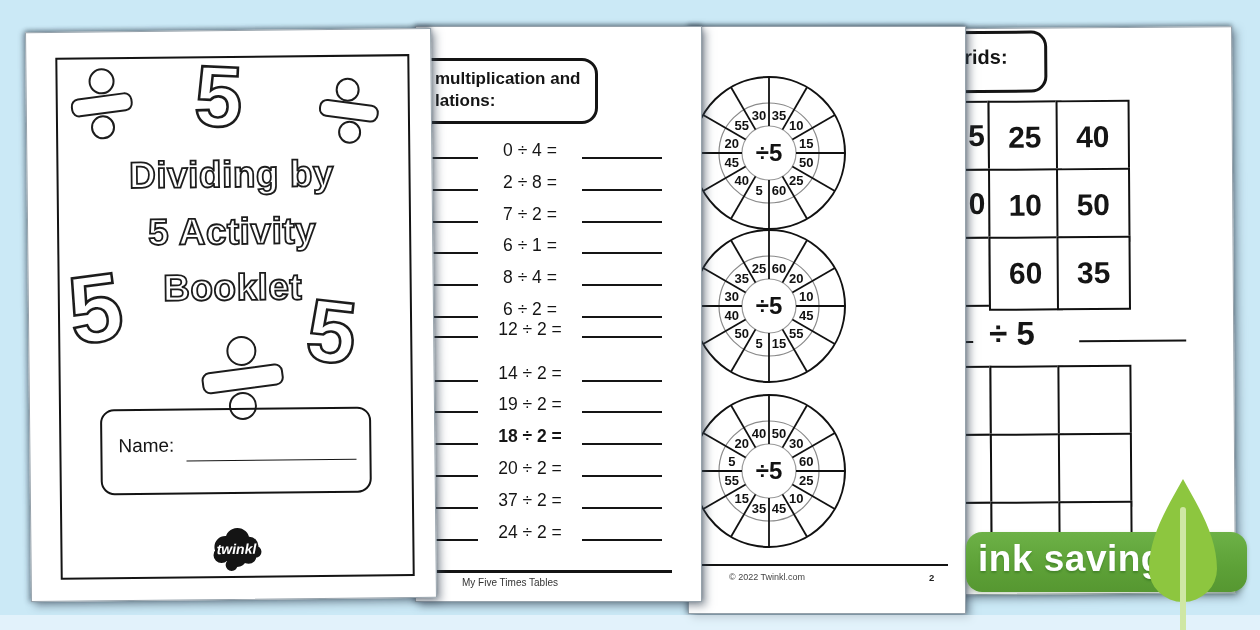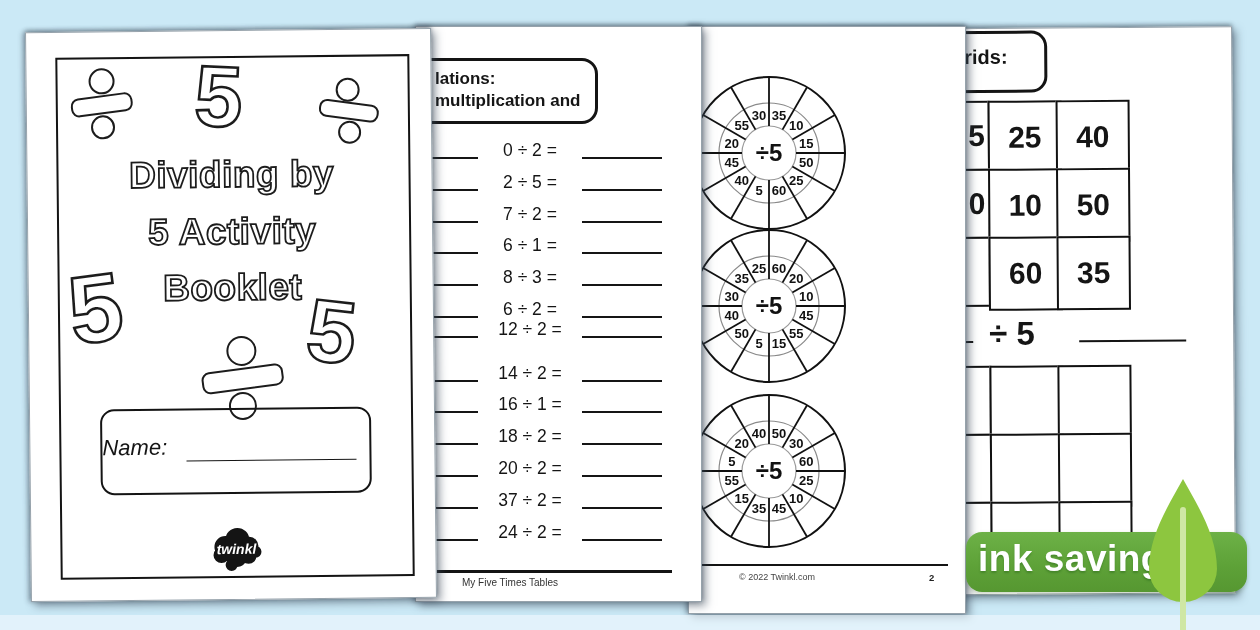--- a/index.html
+++ b/index.html
@@ -15,21 +15,21 @@
   
   .frame{position:absolute;left:29px;top:25px;width:350px;height:518px;border:2.5px solid #141414;}
   .bubble-text{color:#fff;-webkit-text-stroke:1.8px #1c1c1c;font-weight:700;letter-spacing:.5px;}
   .bubble-five{color:#fff;-webkit-text-stroke:2.6px #1c1c1c;font-weight:700;line-height:1;}
   @supports not (-webkit-text-stroke:1px black){.bubble-text,.bubble-five{color:#222;}}
   .title-line{position:absolute;left:29px;width:350px;text-align:center;font-size:37px;line-height:1;}
   .dsym{position:absolute;}
   .dsym .bar{position:absolute;background:#fff;border:2.5px solid #1c1c1c;border-radius:8px;}
   .dsym .dot{position:absolute;background:#fff;border:2.5px solid #1c1c1c;border-radius:50%;}
   .name-box{position:absolute;left:70px;top:377px;width:267px;height:82px;border:2.5px solid #141414;border-radius:14px;}
-  .name-label{position:absolute;left:0;top:24px;font-size:22px;font-style:italic;}
+  .name-label{position:absolute;left:16px;top:24px;font-size:19px;}
   .name-line{position:absolute;left:84px;top:28px;width:170px;border-bottom:1.5px solid #151515;height:22px;}
   .logo{position:absolute;left:176px;top:496px;}
 
   
   .hdr-box{position:absolute;background:#fff;border:3px solid #141414;border-radius:16px;}
   .d-hdr{left:-42px;top:31px;width:218px;height:60px;}
   .d-hdr .hdr-text{position:absolute;left:58px;top:7px;font-size:17px;font-weight:700;line-height:22px;}
   .g-hdr{left:118px;top:2px;width:224px;height:56px;}
   .g-hdr .hdr-text{position:absolute;left:144px;top:12px;font-size:20px;font-weight:700;}
 
@@ -38,21 +38,21 @@
   .pline{position:absolute;border-bottom:2px solid #151515;height:26px;}
   .pline.l{left:14px;width:48px;}
   .pline.r{left:166px;width:80px;}
   .ptext{position:absolute;left:66px;width:96px;text-align:center;font-size:17.5px;bottom:2px;}
   .footer2-line{position:absolute;left:16px;top:543px;width:240px;border-bottom:3px solid #141414;}
   .footer2-text{position:absolute;left:46px;top:550px;font-size:10px;color:#333;}
 
   
   .wheel{position:absolute;left:0px;}
   .footer3-line{position:absolute;left:12px;top:537px;width:247px;border-bottom:2.5px solid #141414;}
-  .footer3-copy{position:absolute;left:50px;top:545px;font-size:9px;color:#444;}
+  .footer3-copy{position:absolute;left:40px;top:545px;font-size:9px;color:#444;}
   .footer3-page{position:absolute;left:240px;top:545px;font-size:9.5px;font-weight:700;color:#222;}
 
   
   .grid{position:absolute;}
   .grid .cell{position:absolute;width:70px;height:70px;border:2px solid #111;background:#fff;
               font-size:30px;font-weight:700;display:flex;align-items:center;justify-content:center;}
   .grid .cell.cut{justify-content:flex-end;padding-right:3px;box-sizing:border-box;}
   .gdiv-label{position:absolute;left:288px;top:286px;font-size:33px;font-weight:700;}
   .gline{position:absolute;border-bottom:2.5px solid #141414;}
   .gline.s{left:236px;top:312px;width:36px;}
@@ -199,71 +199,71 @@
         </svg>
       </div>
     <span class="footer3-line"></span>
     <span class="footer3-copy">© 2022 Twinkl.com</span>
     <span class="footer3-page">2</span>
   </div>
 
   <div class="page page2">
     <div class="hdr-box d-hdr">
       <div class="hdr-text">
+        <div>multiplication and</div>
         <div>lations:</div>
-        <div>multiplication and</div>
       </div>
     </div>
     <div id="problems">
         <div class="prob-row" style="top: 104px;">
           <span class="pline l"></span>
-          <span class="ptext">0 ÷ 2 =</span>
+          <span class="ptext">0 ÷ 4 =</span>
           <span class="pline r"></span>
         </div>
         <div class="prob-row" style="top: 135.8px;">
           <span class="pline l"></span>
-          <span class="ptext">2 ÷ 5 =</span>
+          <span class="ptext">2 ÷ 8 =</span>
           <span class="pline r"></span>
         </div>
         <div class="prob-row" style="top: 167.6px;">
           <span class="pline l"></span>
           <span class="ptext">7 ÷ 2 =</span>
           <span class="pline r"></span>
         </div>
         <div class="prob-row" style="top: 199.4px;">
           <span class="pline l"></span>
           <span class="ptext">6 ÷ 1 =</span>
           <span class="pline r"></span>
         </div>
         <div class="prob-row" style="top: 231.2px;">
           <span class="pline l"></span>
-          <span class="ptext">8 ÷ 3 =</span>
+          <span class="ptext">8 ÷ 4 =</span>
           <span class="pline r"></span>
         </div>
         <div class="prob-row" style="top: 263px;">
           <span class="pline l"></span>
           <span class="ptext">6 ÷ 2 =</span>
           <span class="pline r"></span>
         </div>
         <div class="prob-row" style="top: 283px;">
           <span class="pline l"></span>
           <span class="ptext">12 ÷ 2 =</span>
           <span class="pline r"></span>
         </div>
         <div class="prob-row" style="top: 326.6px;">
           <span class="pline l"></span>
           <span class="ptext">14 ÷ 2 =</span>
           <span class="pline r"></span>
         </div>
         <div class="prob-row" style="top: 358.4px;">
           <span class="pline l"></span>
-          <span class="ptext">16 ÷ 1 =</span>
-          <span class="pline r"></span>
-        </div>
-        <div class="prob-row" style="top: 390.2px;">
+          <span class="ptext">19 ÷ 2 =</span>
+          <span class="pline r"></span>
+        </div>
+        <div class="prob-row" style="top: 390.2px; font-weight: bold;">
           <span class="pline l"></span>
           <span class="ptext">18 ÷ 2 =</span>
           <span class="pline r"></span>
         </div>
         <div class="prob-row" style="top: 422px;">
           <span class="pline l"></span>
           <span class="ptext">20 ÷ 2 =</span>
           <span class="pline r"></span>
         </div>
         <div class="prob-row" style="top: 453.8px;">

